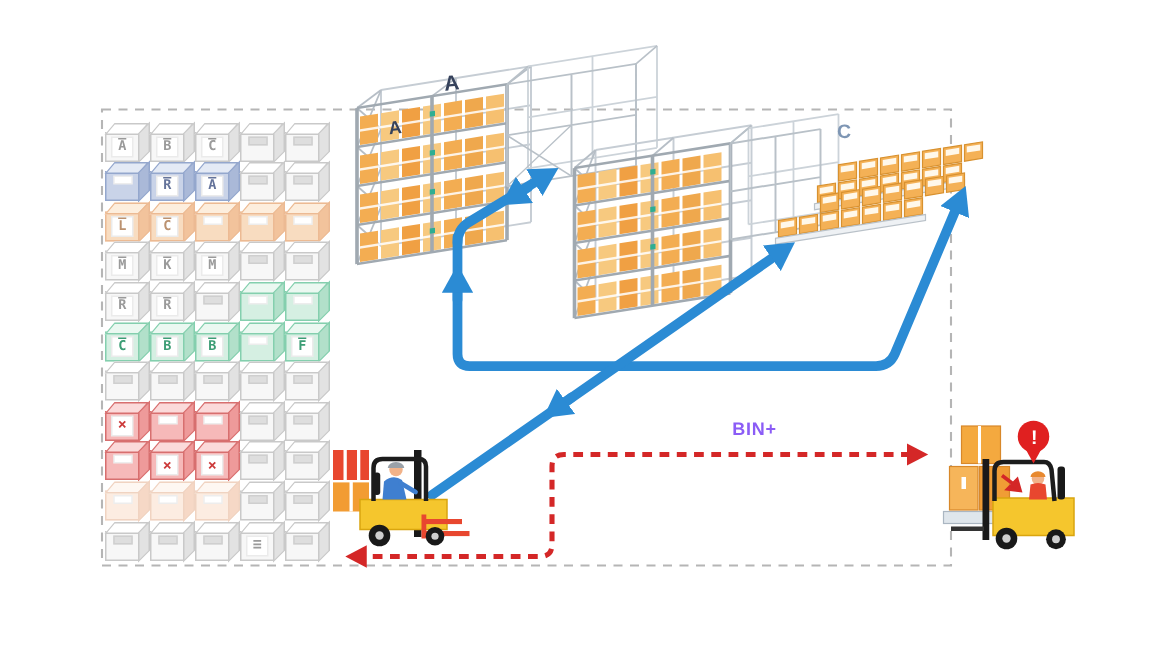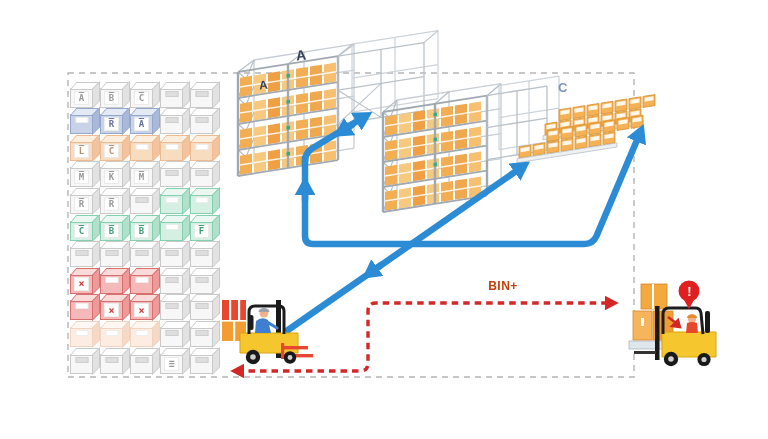--- a/index.html
+++ b/index.html
@@ -26,21 +26,21 @@
   .c-orange{--f:#f8dcc0;--t:#fdeedd;--s:#f2c39c;--e:#ecba93;--m:#bb9270;}
   .c-teal  {--f:#d5efe2;--t:#ebf8f1;--s:#b2e0ca;--e:#84cfae;--m:#3c9d75;}
   .c-red   {--f:#f6b9b9;--t:#fbdada;--s:#ee9a9a;--e:#d76f6f;--m:#cc3b3b;}
   .c-peach {--f:#fcece1;--t:#fef7f2;--s:#f6d8c6;--e:#f0d3c1;--m:#d9b39a;}
 
   
   .lbl{position:absolute;font-weight:700;pointer-events:none;}
   #lbl-rack-a-top {left:296px;top:47px;font-size:14px;color:#36425c;transform:rotate(-6deg);}
   #lbl-rack-a-front{left:259px;top:78px;font-size:12px;color:#36425c;transform:rotate(-6deg);}
   #lbl-rack-c {left:558px;top:80px;font-size:13px;color:#7e96b4;}
-  #lbl-bin-route{left:458px;top:279px;width:90px;text-align:center;font-size:12px;color:#c2410c;letter-spacing:.5px;}
+  #lbl-bin-route{left:458px;top:279px;width:90px;text-align:center;font-size:12px;color:#8b5cf6;letter-spacing:.5px;}
   #lbl-alert{left:684px;top:284px;width:11px;text-align:center;font-size:13px;color:#fff;}
 
   svg{position:absolute;left:0;top:0;pointer-events:none;}
 </style>
 </head>
 <body>
 
 <div id="stage">
 
   <div id="bin-grid">

